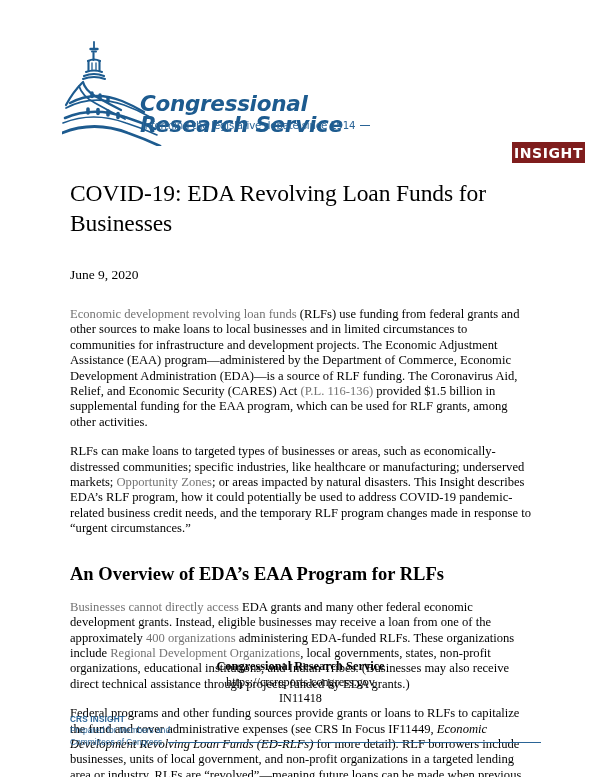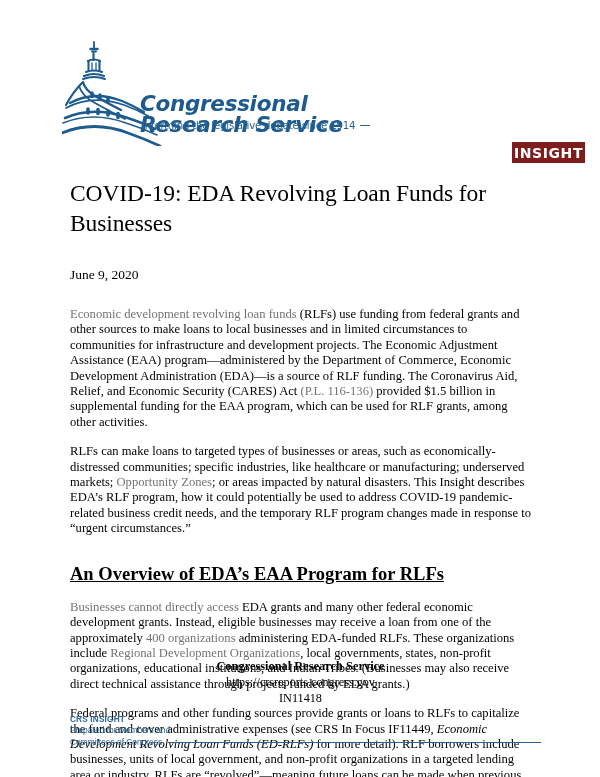--- a/index.html
+++ b/index.html
@@ -147,21 +147,20 @@
   .ital {
     font-style: italic;
   }
 
   h2.section-title {
     font-family: "Liberation Serif", "DejaVu Serif", serif;
     font-weight: bold;
     font-size: 18.5px;
     line-height: 23px;
     margin: 26px 0 0 0;
-    text-decoration: underline;
   }
 
   
   .colophon {
     position: absolute;
     left: 70px;
     top: 658px;
     width: 461px;
     text-align: center;
   }

